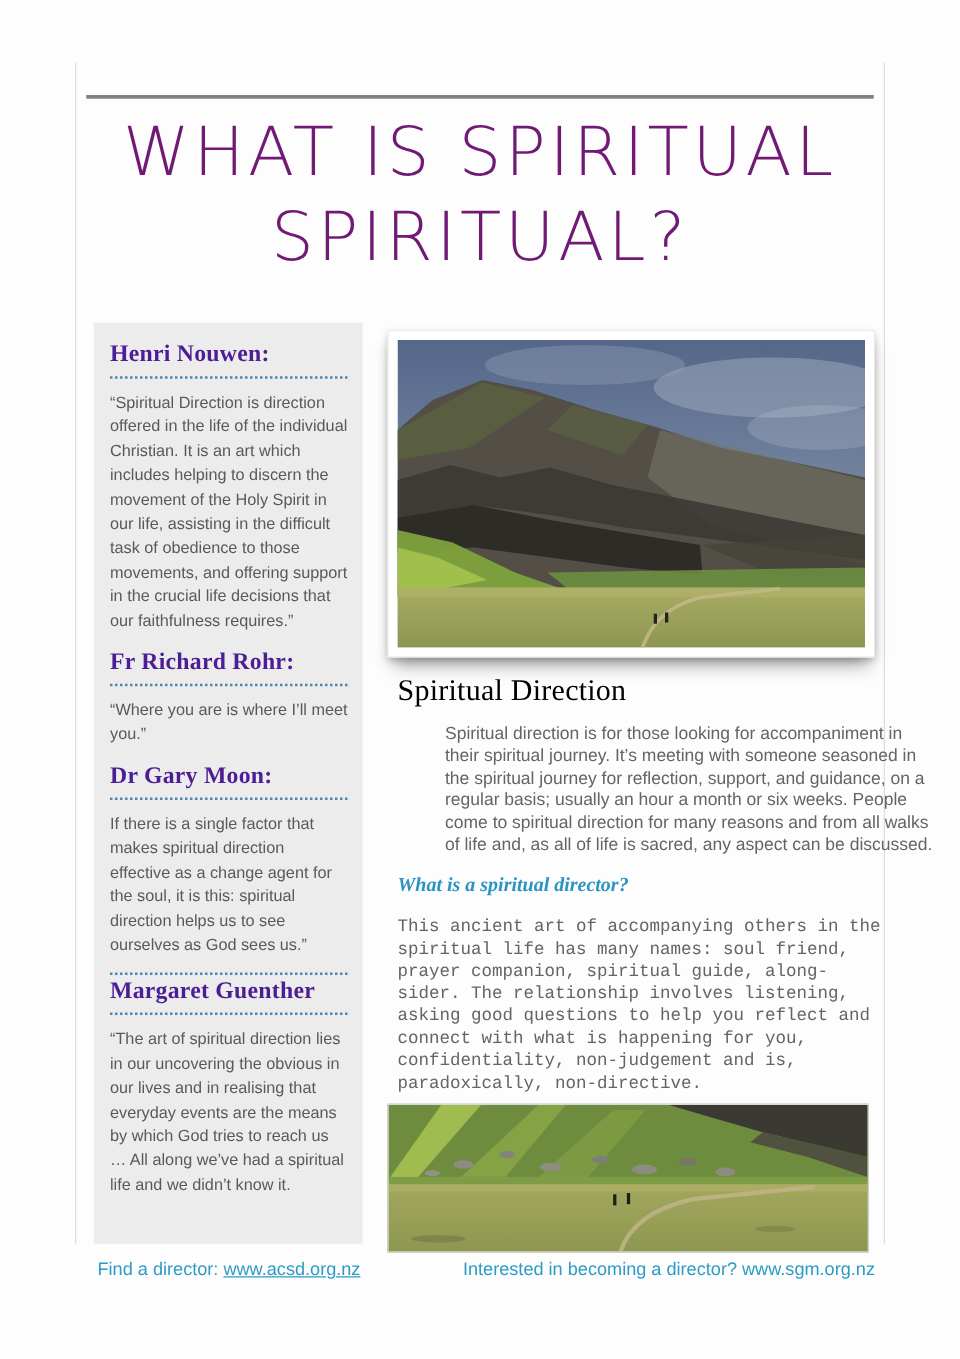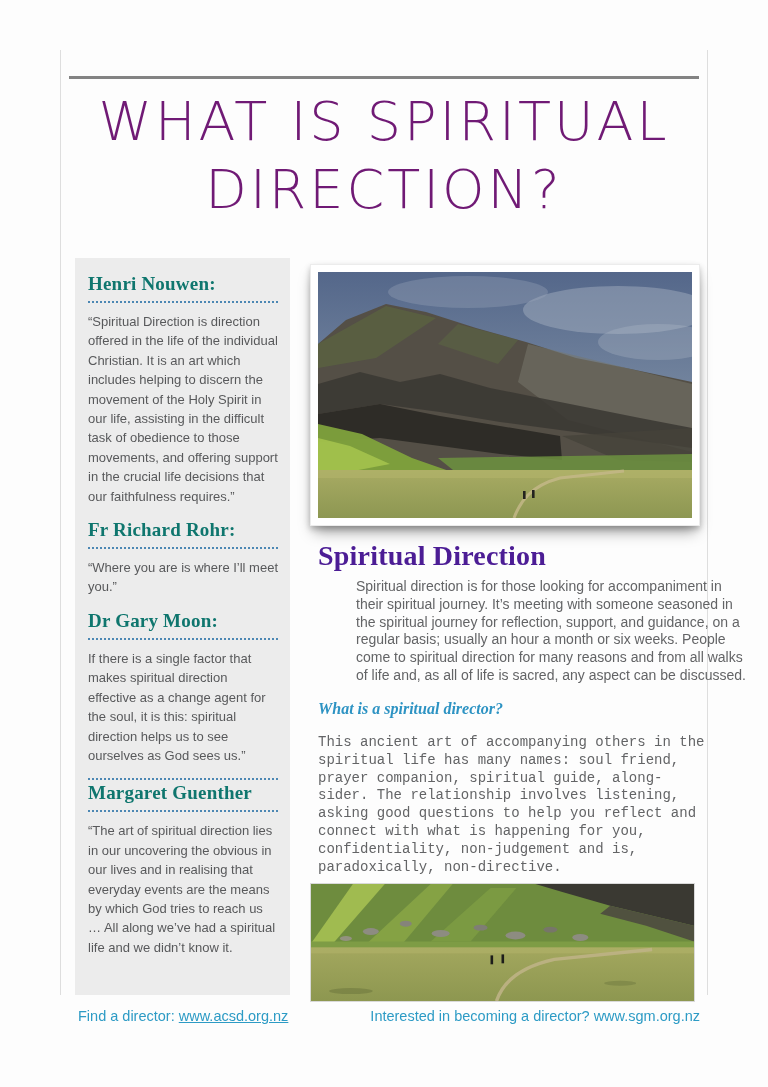--- a/index.html
+++ b/index.html
@@ -21,40 +21,40 @@
     letter-spacing:3px; color:#701a75;
   }
 
   
   .sidebar {
     position:absolute; left:75px; top:258px; width:215px; height:737px;
     background:#ececec; padding:15px 12px 10px 13px; overflow:hidden;
   }
   .quote-author {
     font-family:"Liberation Serif","DejaVu Serif",serif;
-    font-weight:700; font-size:19px; color:#0f766e; letter-spacing:.2px;
+    font-weight:700; font-size:19px; color:#4c1d95; letter-spacing:.2px;
   }
   .dotted { border-bottom:2px dotted #4c87b3; margin:6px 0 9px 0; height:1px; }
   .dotted.trailing { margin:10px 0 2px 0; }
   .quote-text {
     font-size:13px; line-height:19.4px; color:#58595b; margin-bottom:13px;
   }
 
   
   .photo-frame {
     position:absolute; left:310px; top:264px; width:390px; height:262px;
     background:#ffffff; padding:7px; border:1px solid #ececec;
     box-shadow:0 9px 14px -4px rgba(0,0,0,.40), 0 3px 6px rgba(0,0,0,.22);
   }
   .photo-frame svg { display:block; width:100%; height:100%; }
 
   .main-heading {
     position:absolute; left:318px; top:540px;
     font-family:"Liberation Serif","DejaVu Serif",serif;
-    font-weight:700; font-size:28px; color:#4c1d95; letter-spacing:.2px;
+    font-weight:400; font-size:24px; color:#000000; letter-spacing:.2px;
   }
   .para {
     position:absolute; left:318px; width:392px;
     font-size:14px; line-height:17.8px; color:#636466;
   }
   .para.p1 { top:578px;margin-left:38px; }
   .para.p2 { top:734px;font-family:Liberation Mono, monospace; }
   .sub-heading {
     position:absolute; left:318px; top:700px;
     font-family:"Liberation Serif","DejaVu Serif",serif;
@@ -80,21 +80,21 @@
 <body>
 
 <div class="page">
 
   <div class="frame-line left"></div>
   <div class="frame-line right"></div>
   <div class="top-rule"></div>
 
   <h1 class="doc-title">
     <span>WHAT IS SPIRITUAL</span><br>
-    <span>DIRECTION?</span>
+    <span>SPIRITUAL?</span>
   </h1>
 
   <aside class="sidebar">
 
     <section>
       <h3 class="quote-author">Henri Nouwen:</h3>
       <div class="dotted"></div>
       <p class="quote-text">“Spiritual Direction is direction offered in the life of the individual Christian. It is an art which includes helping to discern the movement of the Holy Spirit in our life, assisting in the difficult task of obedience to those movements, and offering support in the crucial life decisions that our faithfulness requires.”</p>
     </section>
 

